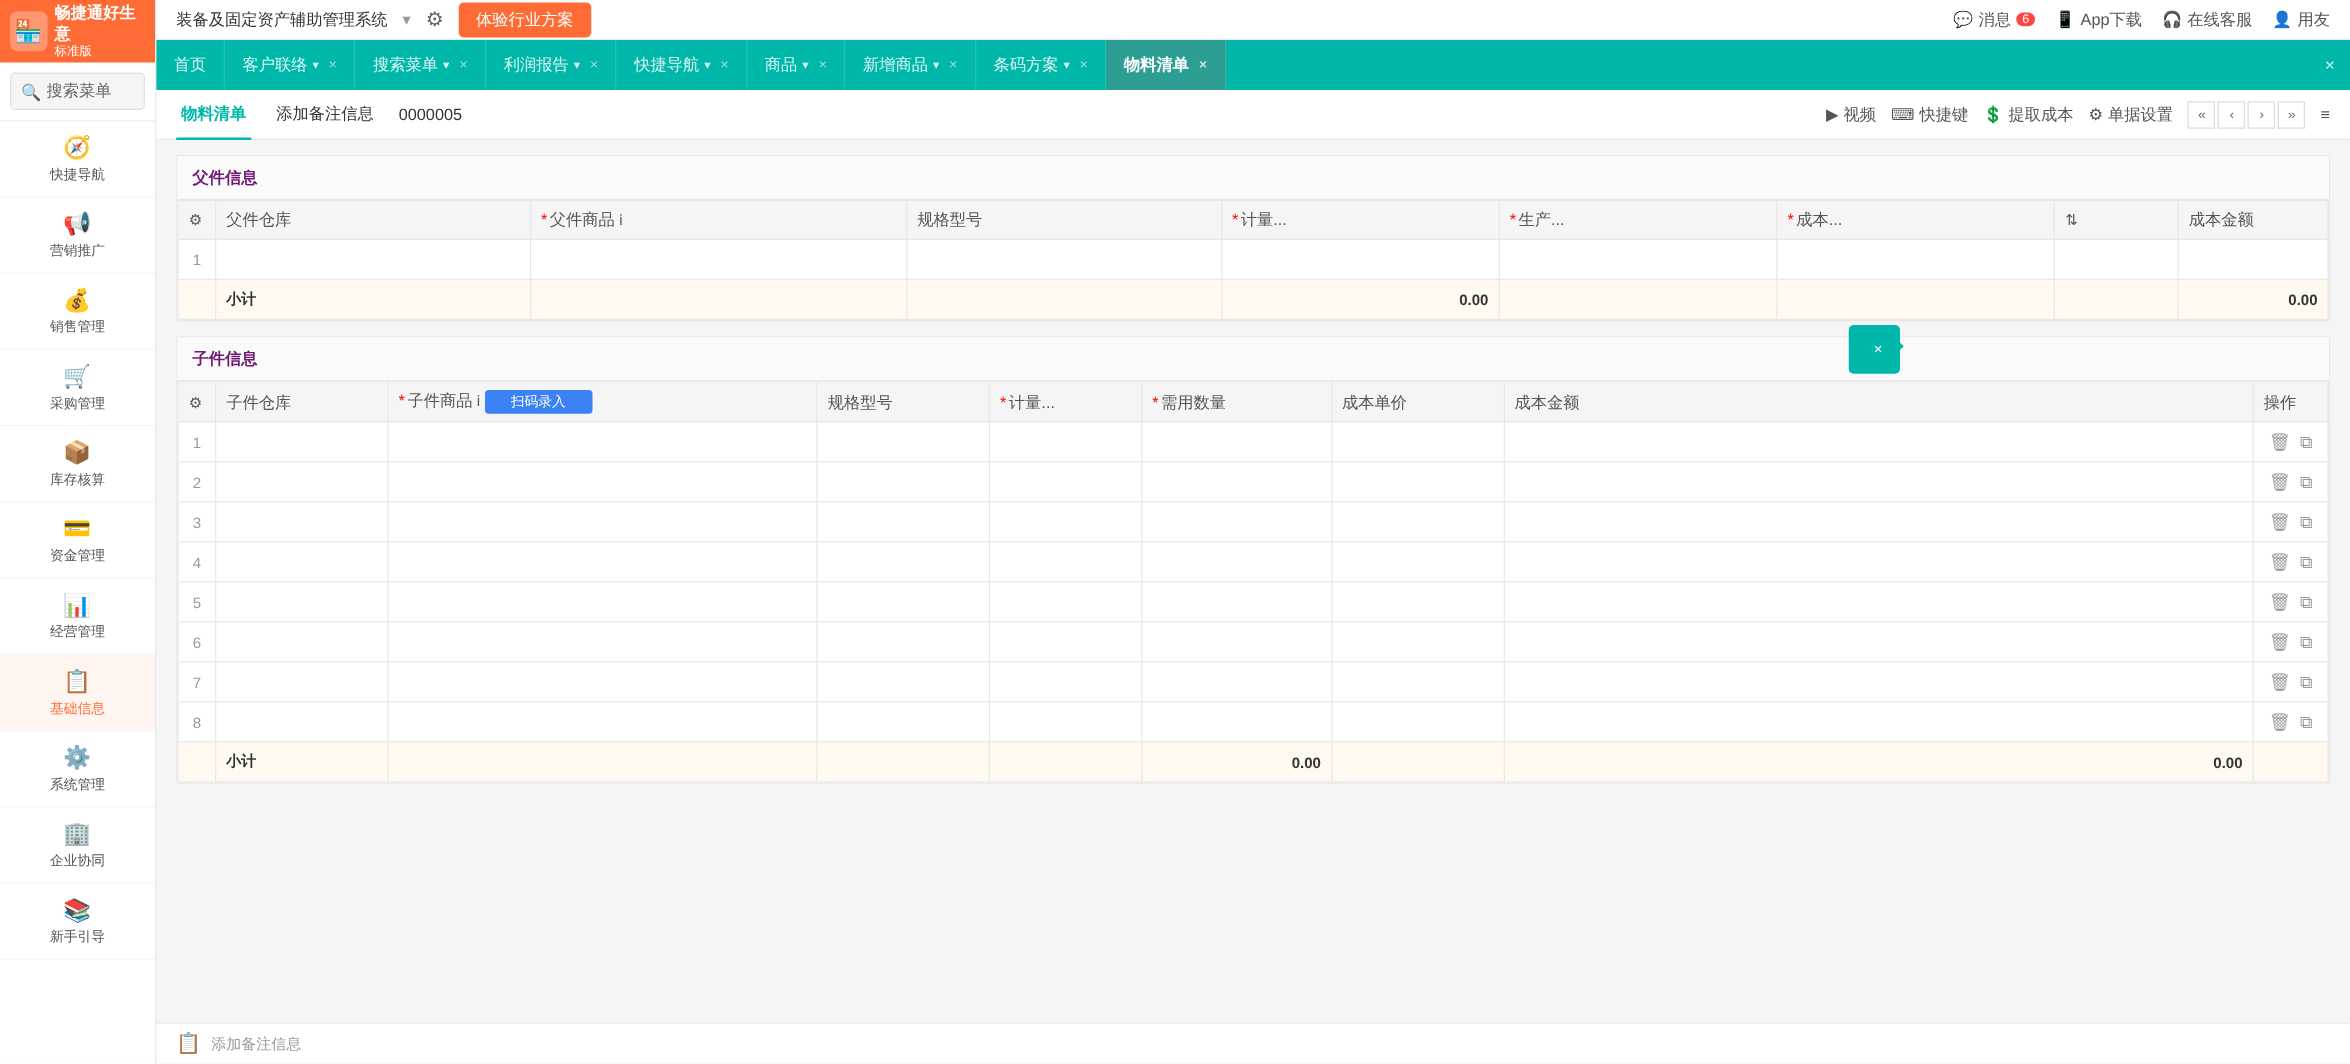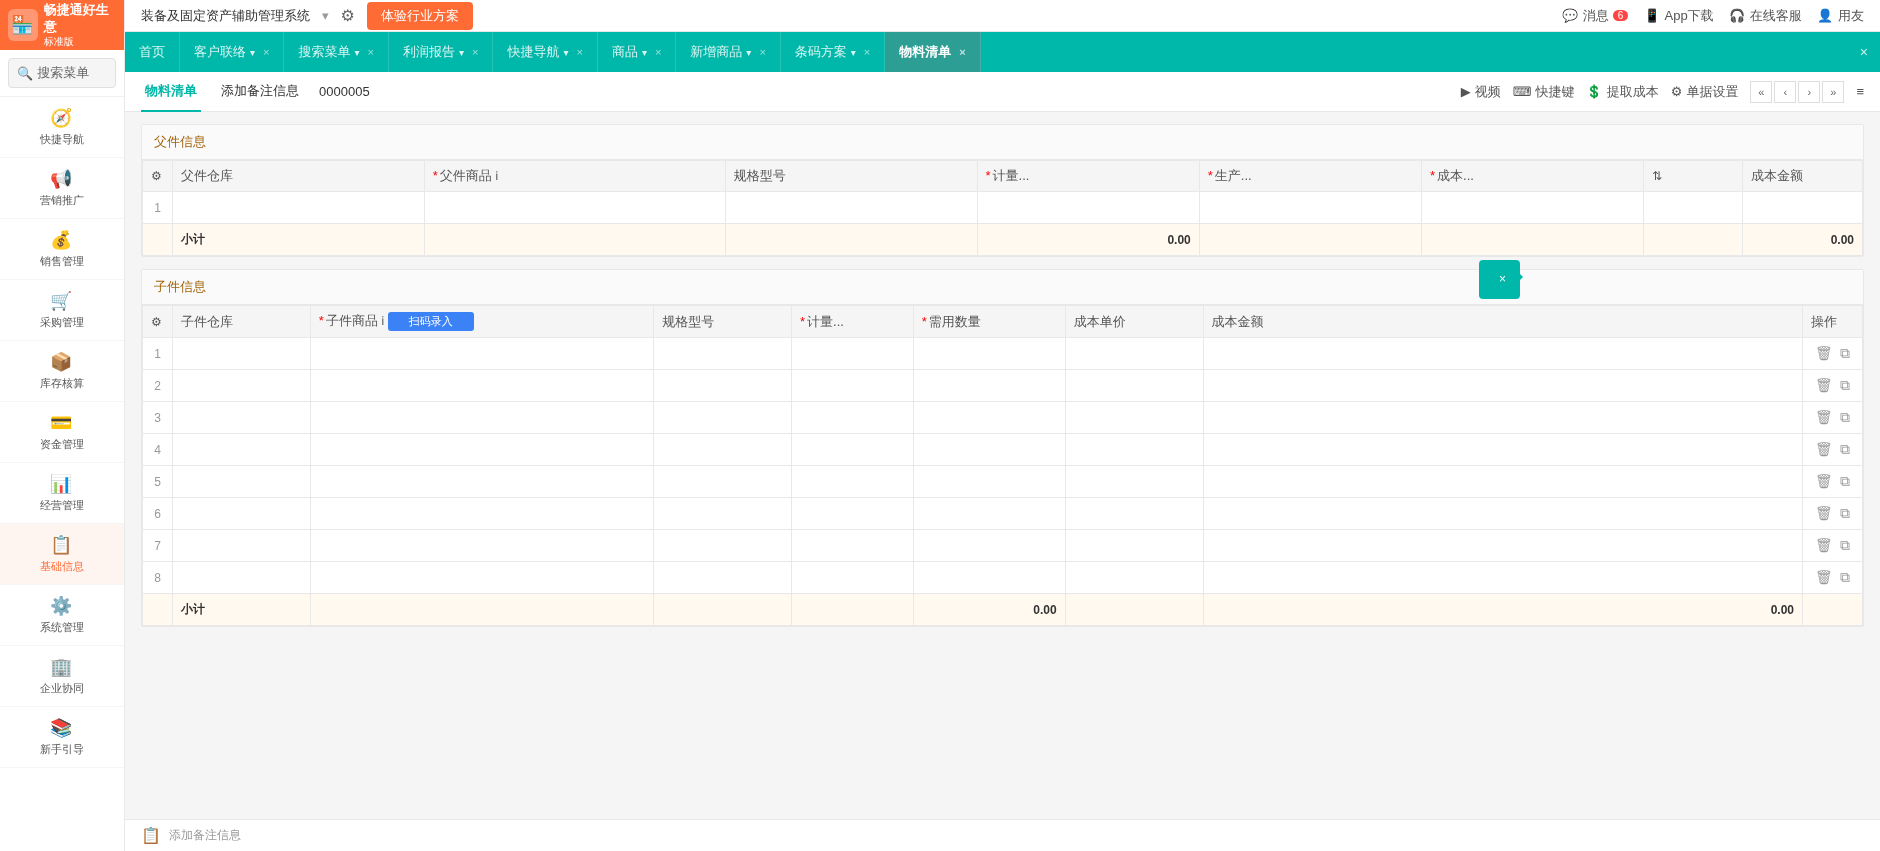--- a/index.html
+++ b/index.html
@@ -52,21 +52,21 @@
     .subheader-right { display: flex; align-items: center; gap: 12px; color: #555; font-size: 12px; }
     .subheader-right-item { display: flex; align-items: center; gap: 4px; cursor: pointer; }
     .subheader-nav { display: flex; align-items: center; gap: 2px; }
     .subheader-nav-btn { width: 22px; height: 22px; border: 1px solid #ddd; background: #fff; cursor: pointer; display: flex; align-items: center; justify-content: center; font-size: 11px; color: #666; }
 
     
     .content-scroll { flex: 1; overflow-y: auto; padding: 12px 16px; }
 
     
     .section { background: #fff; border: 1px solid #e8e8e8; margin-bottom: 12px; border-radius: 2px; }
-    .section-title { padding: 8px 12px; font-size: 13px; font-weight: normal; color: #a16207; background: #fafafa; border-bottom: 1px solid #e8e8e8; }
+    .section-title { padding: 8px 12px; font-size: 13px; font-weight: bold; color: #701a75; background: #fafafa; border-bottom: 1px solid #e8e8e8; }
 
     
     .data-table { width: 100%; border-collapse: collapse; }
     .data-table th { background: #f5f5f5; border: 1px solid #e8e8e8; padding: 6px 8px; text-align: left; font-size: 12px; color: #555; font-weight: normal; white-space: nowrap; }
     .data-table td { border: 1px solid #e8e8e8; padding: 4px 8px; font-size: 12px; color: #333; height: 32px; }
     .data-table .row-num { color: #999; text-align: center; width: 30px; }
     .data-table .subtotal { background: #fff9f0; font-weight: bold; }
     .data-table .subtotal td { border-top: 1px solid #e8c87a; }
     .required-star { color: #f00; margin-right: 2px; }
     .scan-btn { background: #3b82f6; color: #fff; border: none; border-radius: 3px; padding: 2px 21px; font-size: 11px; cursor: pointer; }

